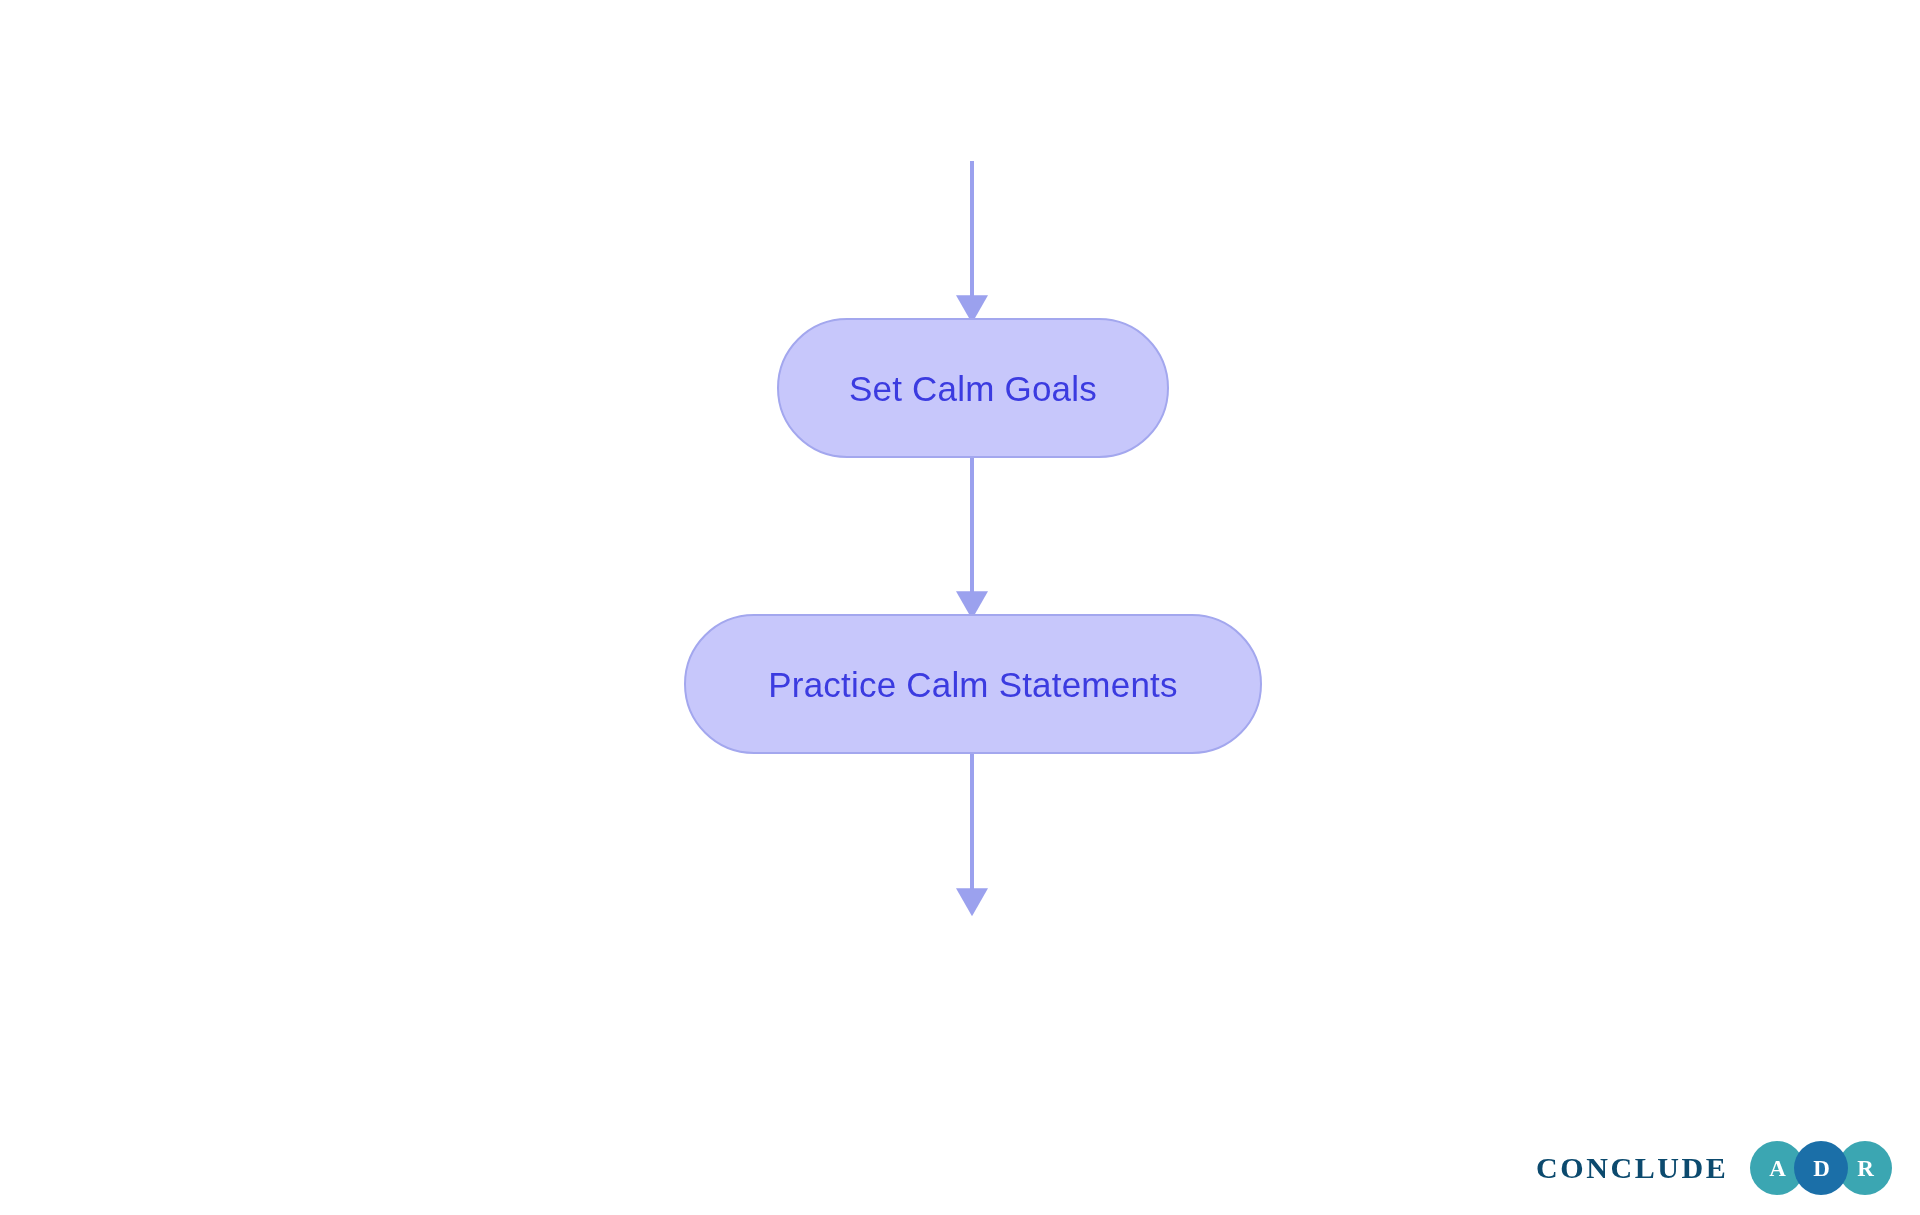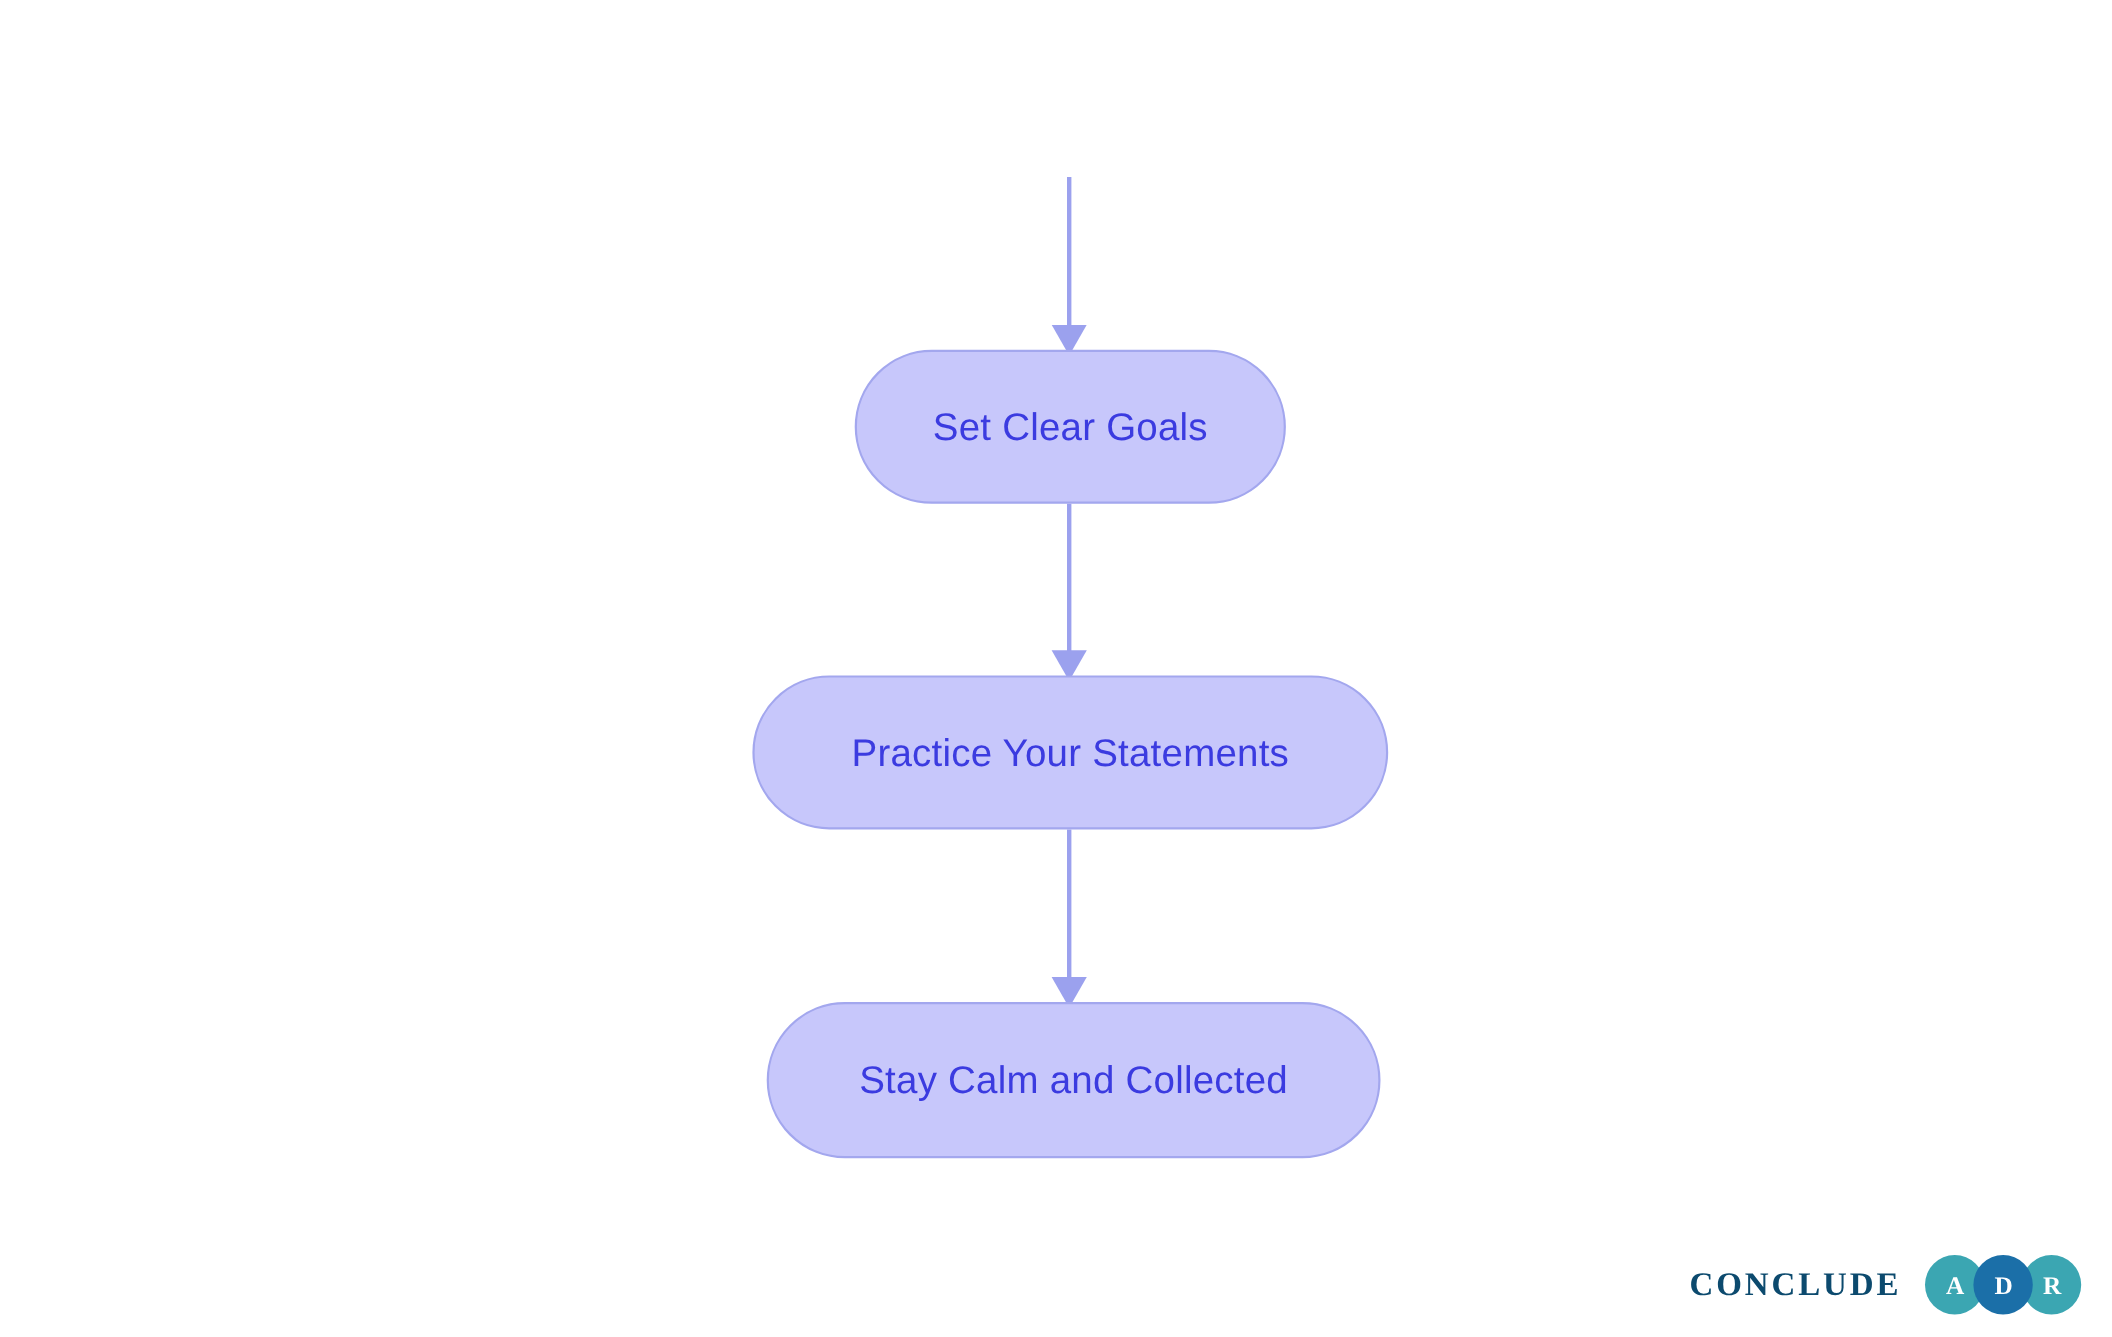--- a/index.html
+++ b/index.html
@@ -109,30 +109,27 @@
         <path d="M0,0 L0,8 L7,4 z" fill="#9ba1ee"></path>
       </marker>
     </defs>
     <line x1="972" y1="161" x2="972" y2="300" stroke="#9ba1ee" stroke-width="4" marker-end="url(#arrowhead)"></line>
     <line x1="972" y1="458" x2="972" y2="596" stroke="#9ba1ee" stroke-width="4" marker-end="url(#arrowhead)"></line>
     <line x1="972" y1="754" x2="972" y2="893" stroke="#9ba1ee" stroke-width="4" marker-end="url(#arrowhead)"></line>
   </svg>
 
 
   <div class="flow-node" id="node-1">
-    <span class="flow-node-label">Set Clear Goals</span>
+    <span class="flow-node-label">Set Calm Goals</span>
   </div>
 
   <div class="flow-node" id="node-2">
-    <span class="flow-node-label">Practice Your Statements</span>
+    <span class="flow-node-label">Practice Calm Statements</span>
   </div>
 
-  <div class="flow-node" id="node-3">
-    <span class="flow-node-label">Stay Calm and Collected</span>
-  </div>
 
 </div>
 
 <div id="brand-logo">
   <span id="brand-wordmark">CONCLUDE</span>
   <span id="brand-marks">
     <span class="brand-circle" id="brand-circle-a">A</span>
     <span class="brand-circle" id="brand-circle-d">D</span>
     <span class="brand-circle" id="brand-circle-r">R</span>
   </span>

